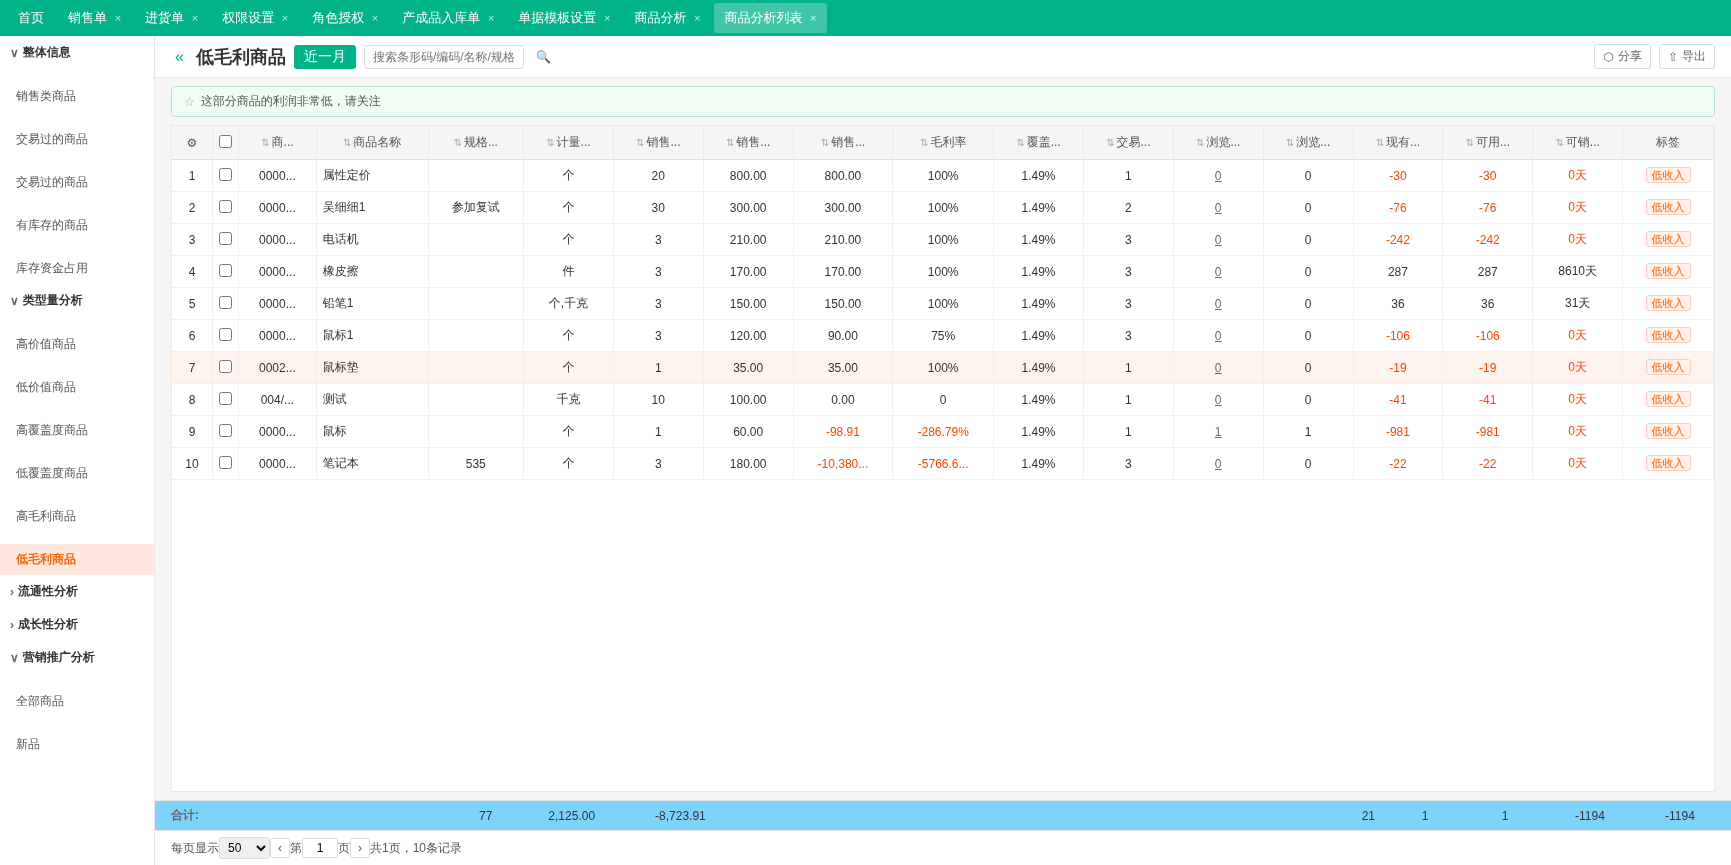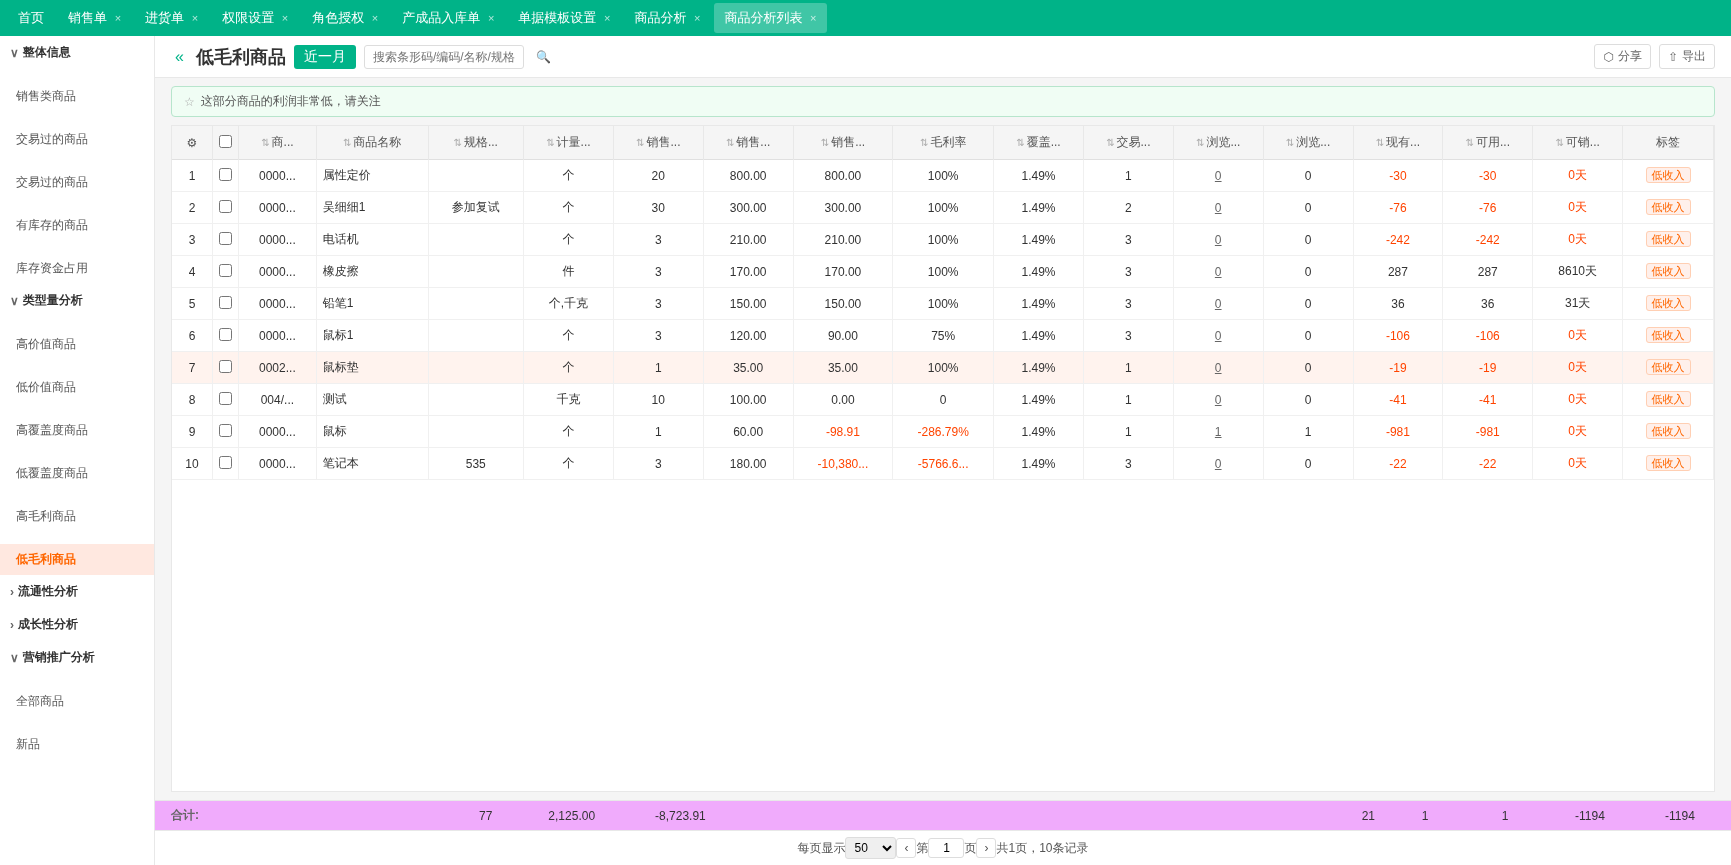--- a/index.html
+++ b/index.html
@@ -175,36 +175,36 @@
       background: #fff0eb;
       color: #ff6600;
       border: 1px solid #ffcfb3;
       border-radius: 3px;
       padding: 1px 5px;
       font-size: 11px;
     }
 
     
     .table-footer {
-      background: #f0abfc;
+      background: #7dd3fc;
       border-top: 1px solid #e8e8e8;
       display: flex;
       align-items: center;
       padding: 6px 16px;
       gap: 20px;
       font-size: 12px;
     }
     .footer-label { color: #666; font-weight: bold; }
     .footer-val { color: #333; }
 
     
     .pagination-bar {
       display: flex;
       align-items: center;
-      justify-content: center;
+      justify-content: flex-start;
       padding: 6px 16px;
       background: #fff;
       border-top: 1px solid #e8e8e8;
       gap: 0;
       font-size: 12px;
       color: #555;
     }
     .page-size-select {
       border: 1px solid #ddd;
       border-radius: 3px;

